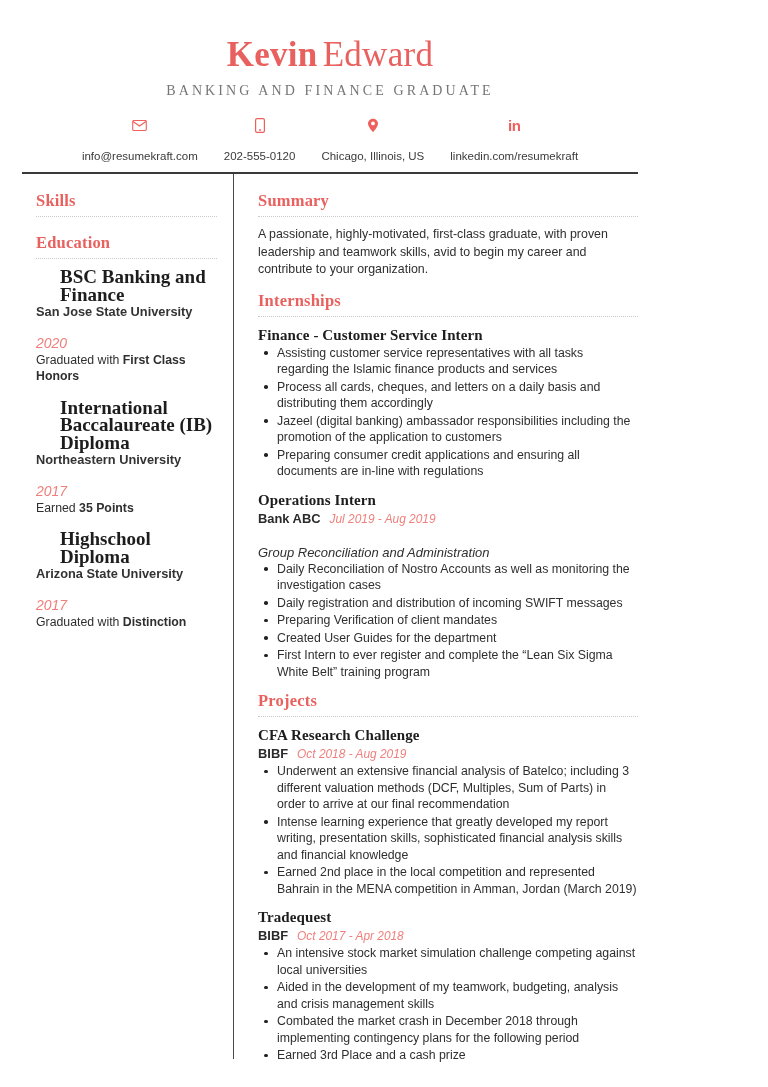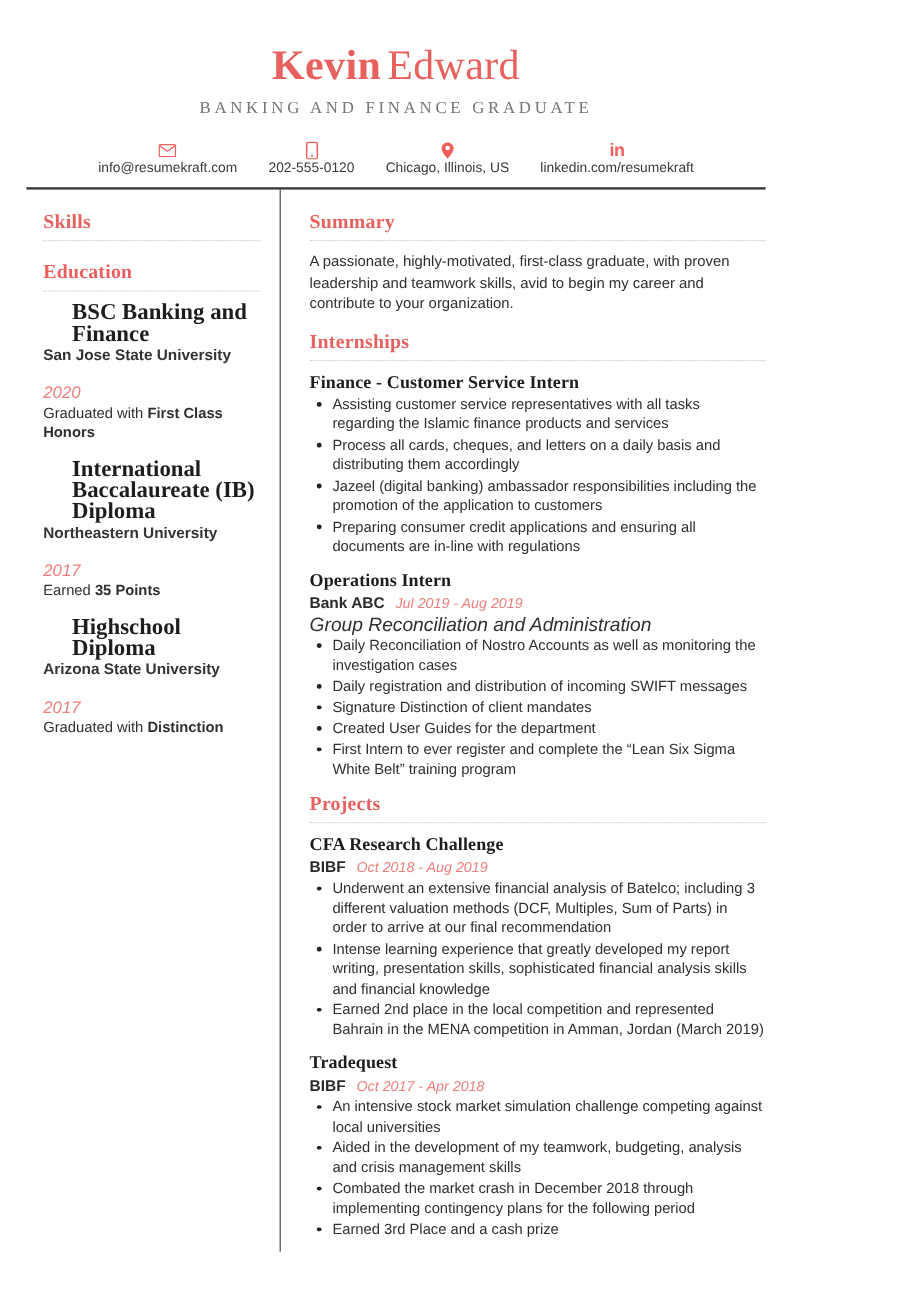--- a/index.html
+++ b/index.html
@@ -64,21 +64,21 @@
     align-items: center;
     padding: 0 13px;
   }
 
   .contact-icon {
     color: #ef5f5c;
     height: 15px;
     display: flex;
     align-items: center;
     justify-content: center;
-    margin-bottom: 0;
+    margin-bottom: 16px;
   }
   .contact-icon svg { display: block; }
 
   .contact-text {
     font-size: 11.5px;
     color: #3a3a3a;
     line-height: 14px;
     white-space: nowrap;
   }
 
@@ -245,25 +245,25 @@
     color: #2b2b2b;
   }
 
   .entry-dates {
     font-size: 11.9px;
     font-style: italic;
     color: #ef7f7c;
   }
 
   .entry-subtitle {
-    font-size: 16px;
+    font-size: 13px;
     font-style: italic;
     color: #2f2f2f;
     line-height: 17px;
-    margin-top: 1px;
+    margin-top: 16px;
   }
 
   .entry-bullets { margin-top: 5px; }
 </style>
 </head>
 <body>
 
 <div class="page">
 
   <div class="header">
@@ -380,21 +380,21 @@
         <div class="entry">
           <div class="entry-title">Operations Intern</div>
           <div class="entry-meta">
             <span class="entry-org">Bank ABC</span>
             <span class="entry-dates">Jul 2019 - Aug 2019</span>
           </div>
           <div class="entry-subtitle">Group Reconciliation and Administration</div>
           <ul class="bullets entry-bullets">
             <li>Daily Reconciliation of Nostro Accounts as well as monitoring the investigation cases</li>
             <li>Daily registration and distribution of incoming SWIFT messages</li>
-            <li>Signature Distinction of client mandates</li>
+            <li>Preparing Verification of client mandates</li>
             <li>Created User Guides for the department</li>
             <li>First Intern to ever register and complete the “Lean Six Sigma White Belt” training program</li>
           </ul>
         </div>
       </div>
 
       <div class="section">
         <div class="section-title">Projects</div>
         <div class="section-rule"></div>
 

